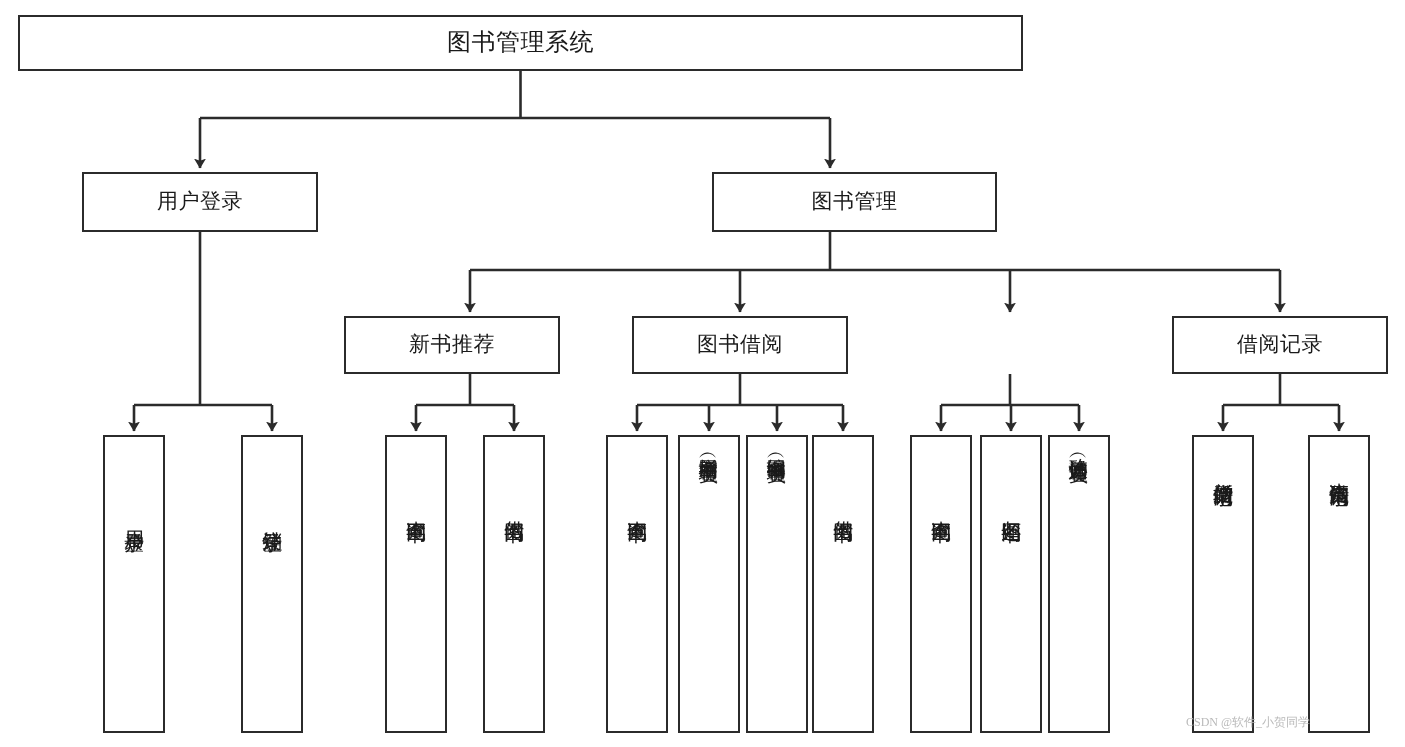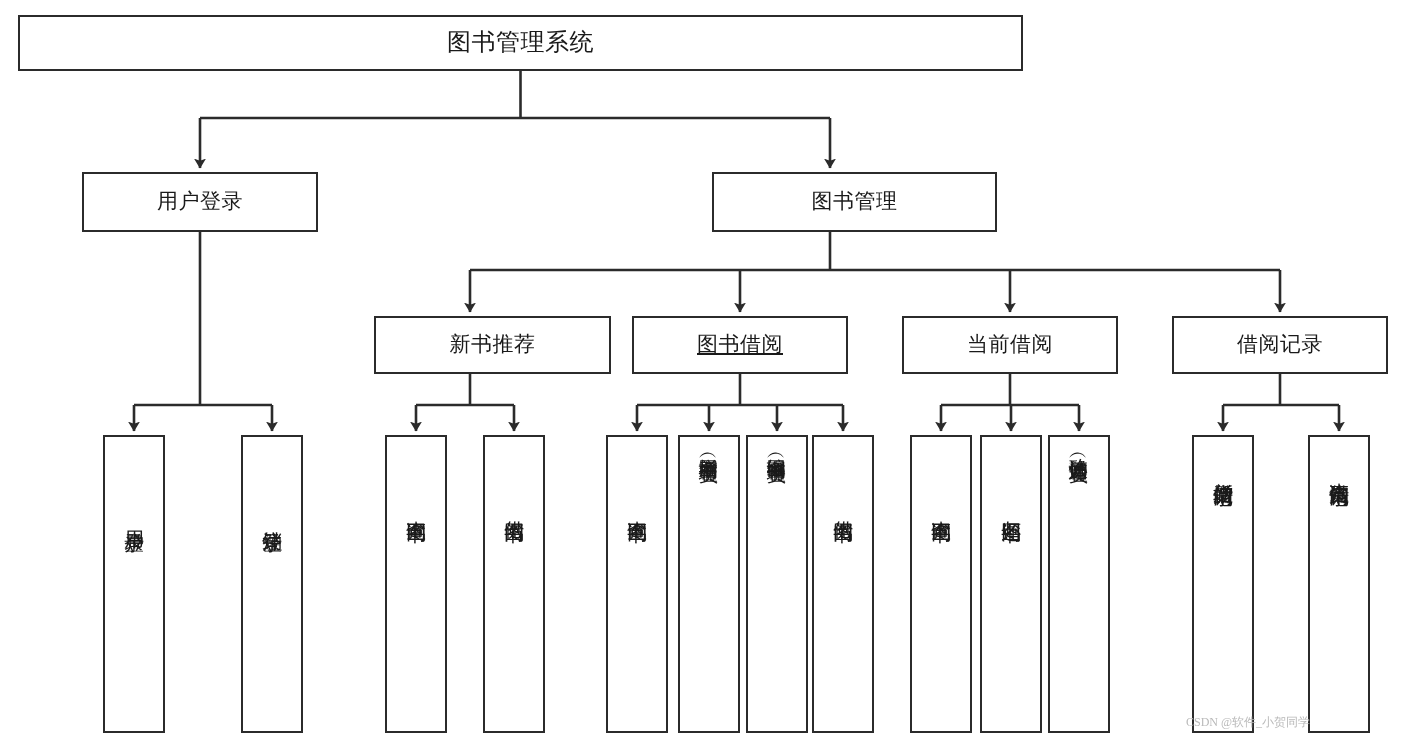--- a/index.html
+++ b/index.html
@@ -139,28 +139,25 @@
     <span class="label">图书管理系统</span>
   </div>
 
   <div class="node h" style="left:82px; top:172px; width:236px; height:60px;">
     <span class="label">用户登录</span>
   </div>
   <div class="node h" style="left:712px; top:172px; width:285px; height:60px;">
     <span class="label">图书管理</span>
   </div>
 
-  <div class="node h" style="left:374px; top:316px; width:237px; height:58px;">
+  <div class="node h" style="left:344px; top:316px; width:216px; height:58px;">
     <span class="label">新书推荐</span>
   </div>
-  <div class="node h" style="left:632px; top:316px; width:216px; height:58px;text-decoration:underline;">
+  <div class="node h" style="left:632px; top:316px; width:216px; height:58px;">
     <span class="label">图书借阅</span>
-  </div>
-  <div class="node h" style="left:902px; top:316px; width:216px; height:58px;">
-    <span class="label">当前借阅</span>
   </div>
   <div class="node h" style="left:1172px; top:316px; width:216px; height:58px;">
     <span class="label">借阅记录</span>
   </div>
 
   <div class="node v" style="left:103px; top:435px; width:62px; height:298px; padding-top:78px;">
     <span class="label">用户登录</span>
   </div>
   <div class="node v" style="left:241px; top:435px; width:62px; height:298px; padding-top:78px;">
     <span class="label">注销登录</span>

